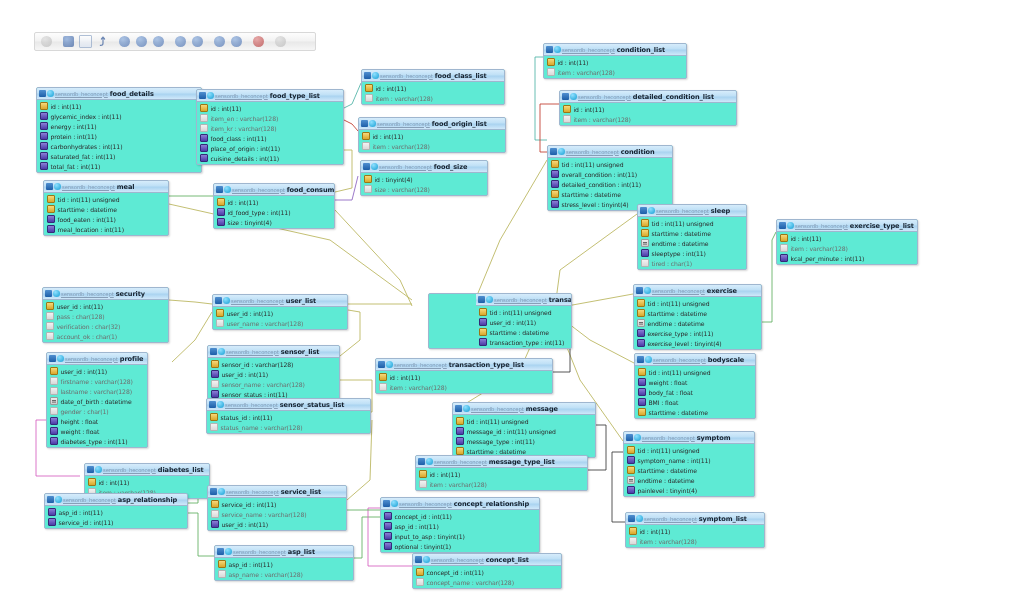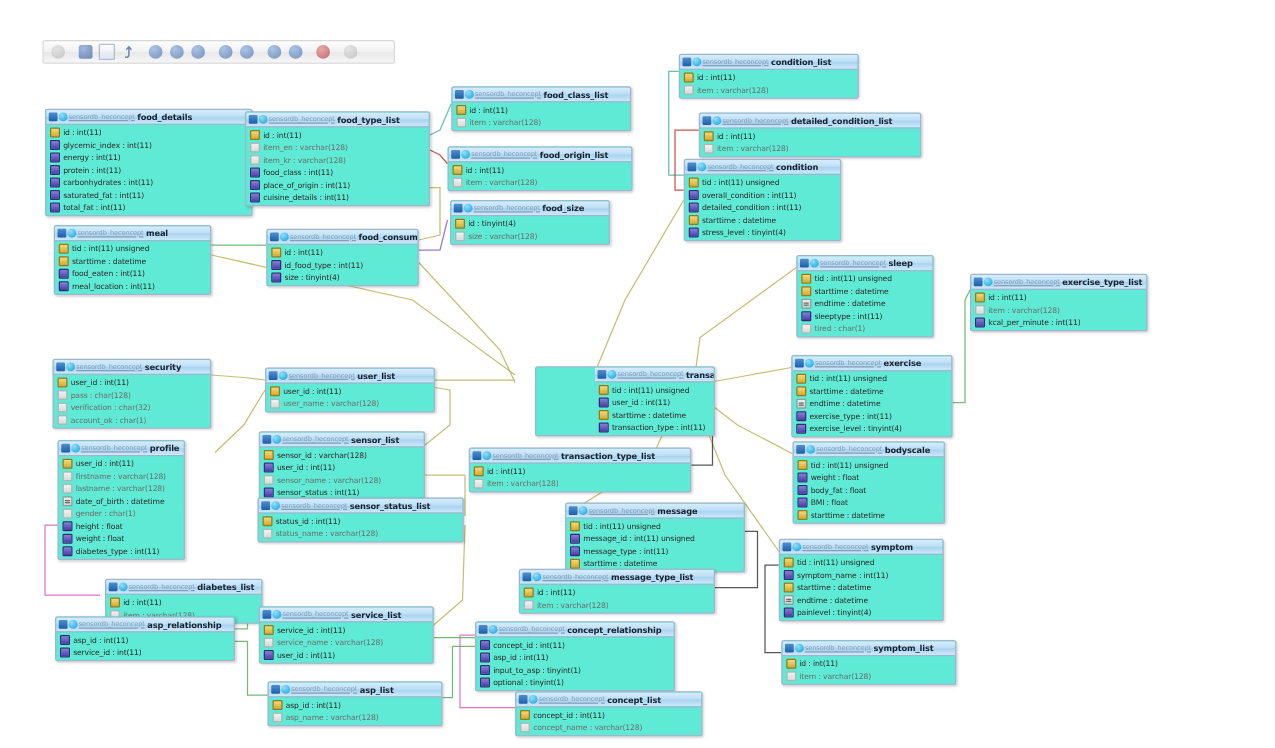--- a/index.html
+++ b/index.html
@@ -404,21 +404,21 @@
         <div class="row">
           <span class="row-ico ic-pk"></span>
           <span class="row-txt">id : int(11)</span>
         </div>
         <div class="row">
           <span class="row-ico ic-plain"></span>
           <span class="row-txt muted">item : varchar(128)</span>
         </div>
       </div>
     </div>
-    <div class="tbl" style="left: 547px; top: 127px; width: 126px;">
+    <div class="tbl" style="left: 547px; top: 145px; width: 126px;">
       <div class="tbl-hd">
         <span class="hd-ico blue"></span>
         <span class="hd-ico cyan"></span>
         <span class="hd-schema">sensordb_heconcept</span>
         <span class="hd-name">condition</span>
       </div>
       <div class="tbl-body">
         <div class="row">
           <span class="row-ico ic-pk"></span>
           <span class="row-txt">tid : int(11) unsigned</span>
@@ -812,21 +812,21 @@
         <div class="row">
           <span class="row-ico ic-pk"></span>
           <span class="row-txt">id : int(11)</span>
         </div>
         <div class="row">
           <span class="row-ico ic-plain"></span>
           <span class="row-txt muted">item : varchar(128)</span>
         </div>
       </div>
     </div>
-    <div class="tbl" style="left: 415px; top: 455px; width: 157px;">
+    <div class="tbl" style="left: 415px; top: 455px; width: 173px;">
       <div class="tbl-hd">
         <span class="hd-ico blue"></span>
         <span class="hd-ico cyan"></span>
         <span class="hd-schema">sensordb_heconcept</span>
         <span class="hd-name">message_type_list</span>
       </div>
       <div class="tbl-body">
         <div class="row">
           <span class="row-ico ic-pk"></span>
           <span class="row-txt">id : int(11)</span>

